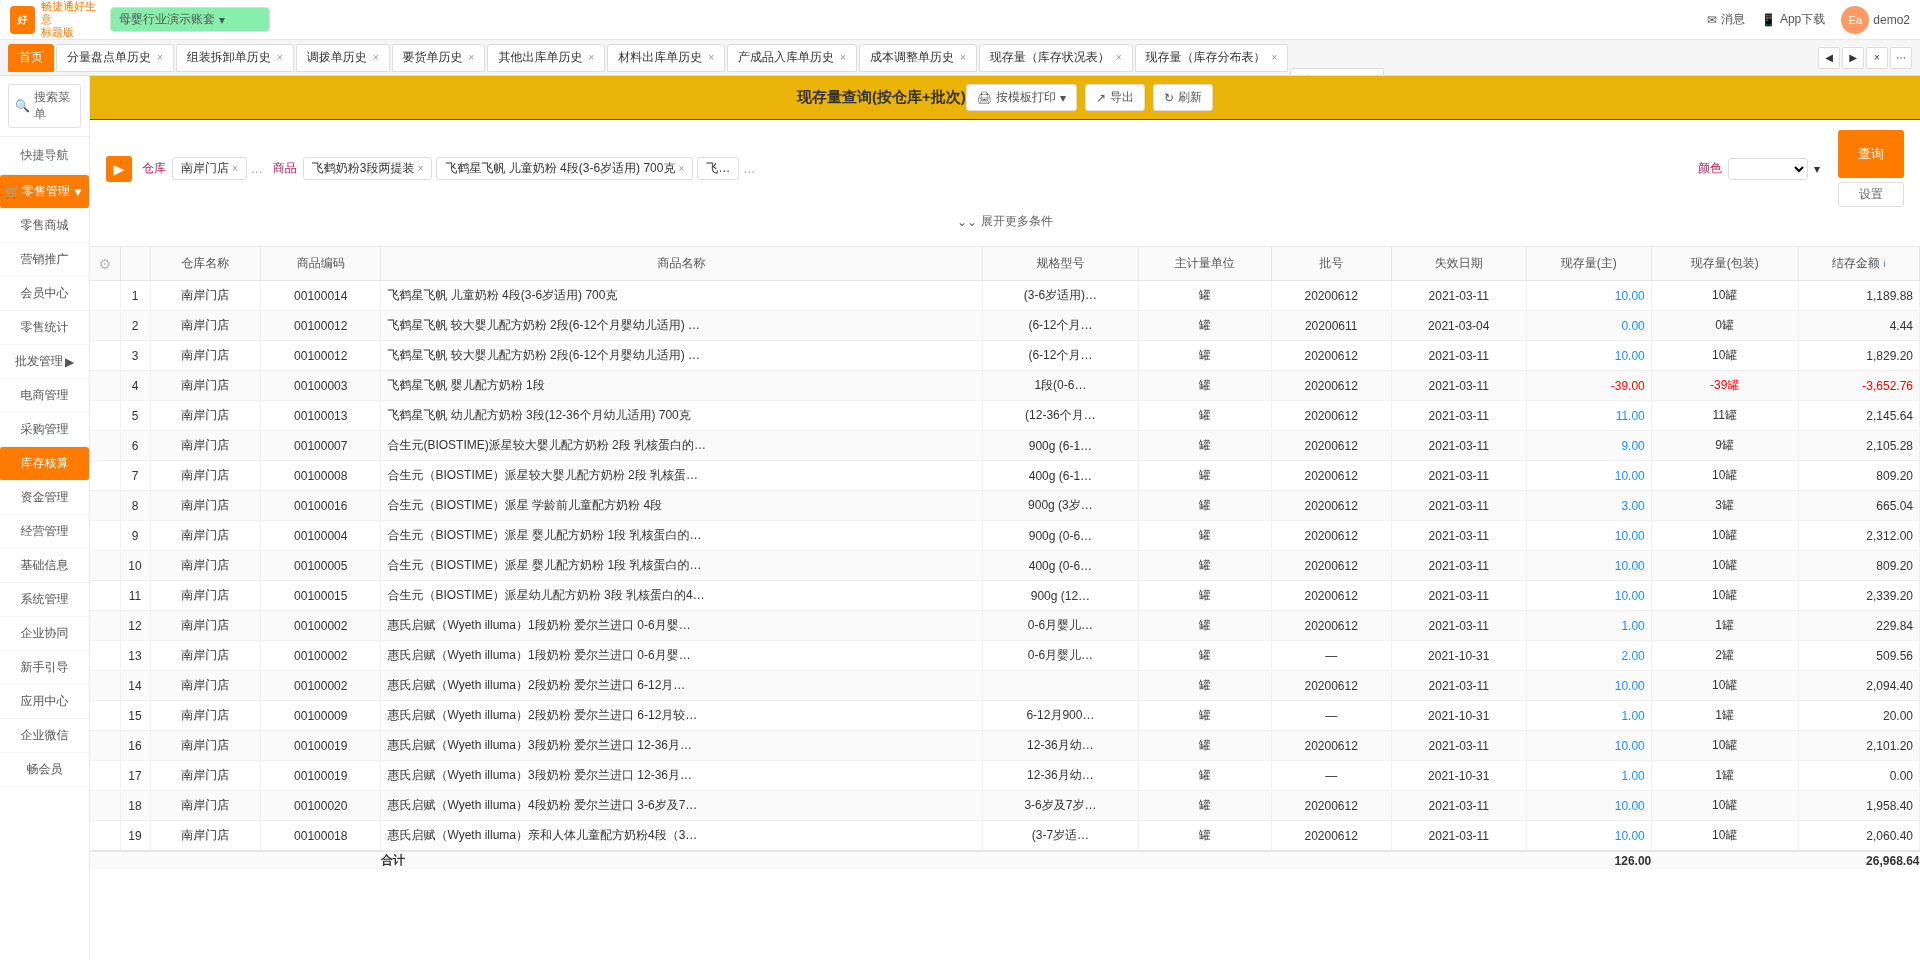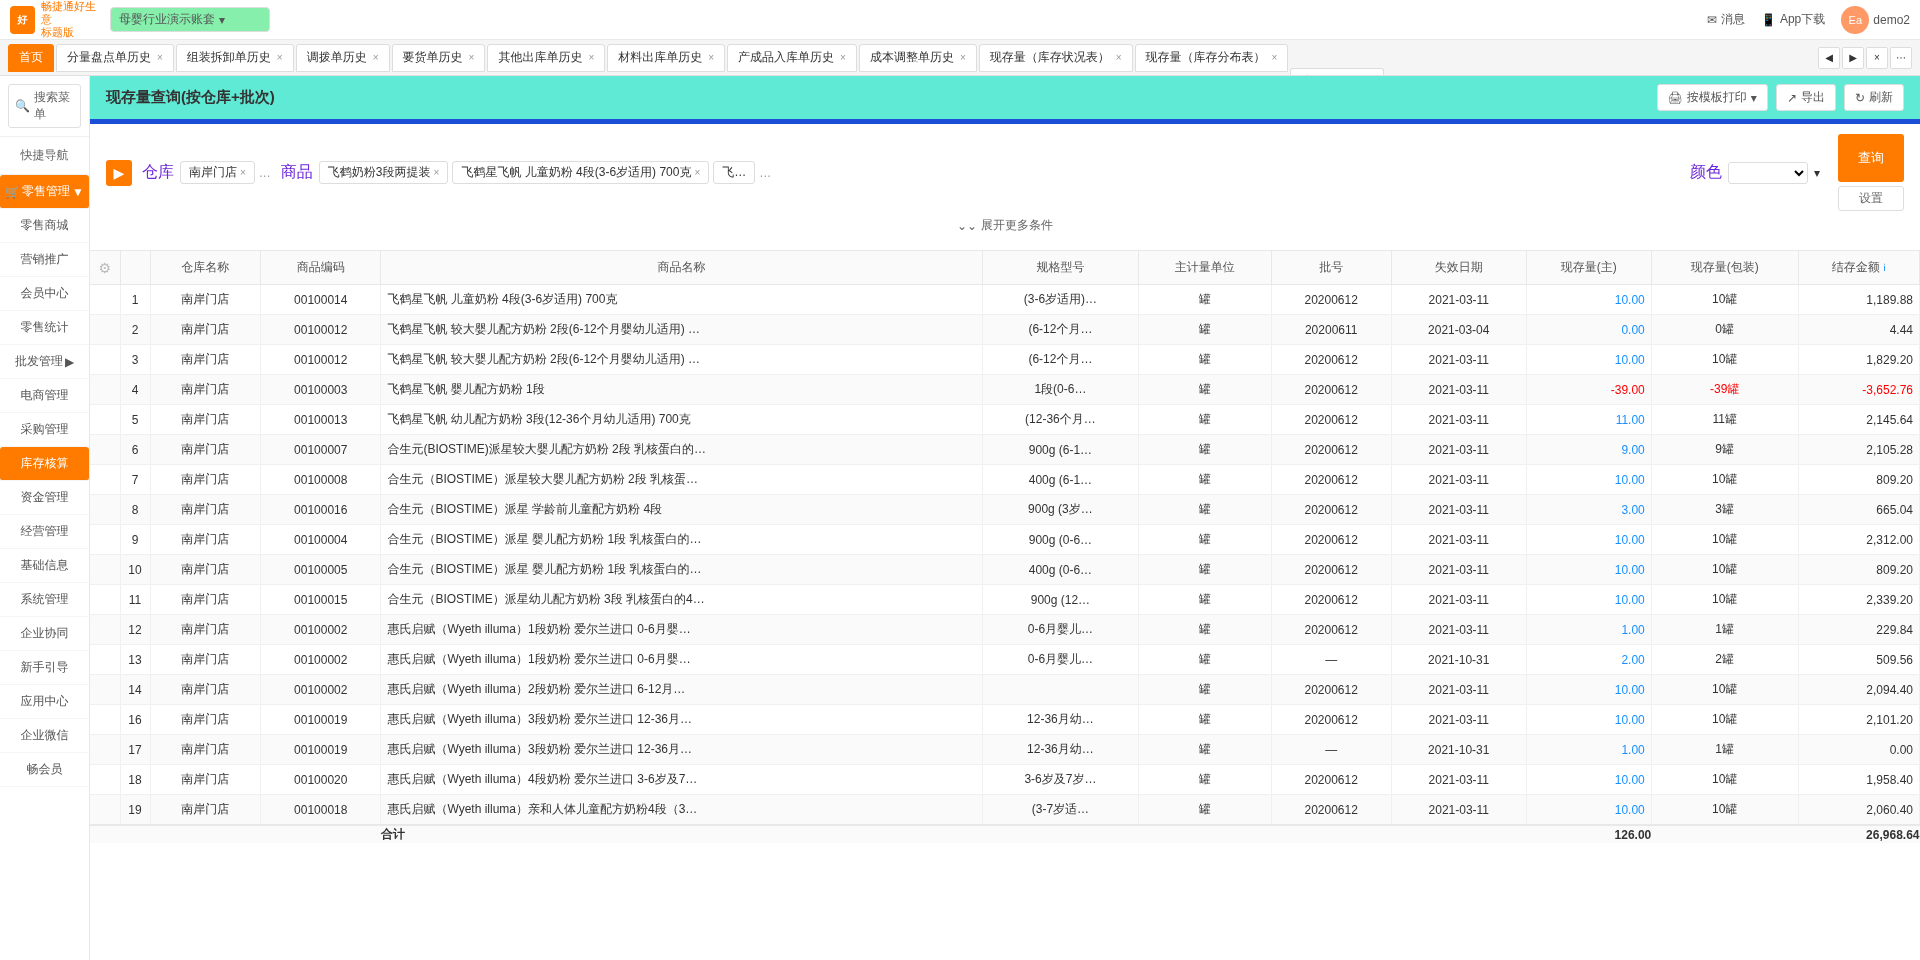--- a/index.html
+++ b/index.html
@@ -109,22 +109,22 @@
       display: flex; align-items: center; justify-content: center; gap: 2px;
     }
 
     
     .content-area {
       flex: 1; display: flex; flex-direction: column; overflow: hidden;
     }
 
     
     .page-header {
-      display: flex; align-items: center; justify-content: space-between;
-      padding: 8px 16px; background: #5eead4; border-bottom: 5px solid #1d4ed8;
+      display: flex; align-items: center; justify-content: center;
+      padding: 8px 16px; background: #eab308; border-bottom: 1px solid #1d4ed8;
     }
     .page-title {
       font-size: 15px; font-weight: bold; color: #333;
     }
     .header-actions {
       display: flex; align-items: center; gap: 8px;
     }
     .btn-print {
       display: flex; align-items: center; gap: 4px;
       padding: 4px 10px; border: 1px solid #ddd; border-radius: 3px;
@@ -150,21 +150,21 @@
     }
     .filter-expand-btn {
       display: flex; align-items: center; justify-content: center;
       width: 26px; height: 26px; background: #ff7b00;
       border-radius: 3px; cursor: pointer; color: #fff; font-size: 14px;
     }
     .filter-group {
       display: flex; align-items: center; gap: 6px;
     }
     .filter-label {
-      font-size: 16px; color: #6d28d9; white-space: nowrap;
+      font-size: 12px; color: #be185d; white-space: nowrap;
     }
     .filter-tags {
       display: flex; align-items: center; gap: 4px; flex-wrap: wrap;
     }
     .filter-tag {
       display: flex; align-items: center; gap: 3px;
       padding: 2px 8px; border: 1px solid #ddd; border-radius: 3px;
       background: #fff; font-size: 12px; color: #333;
     }
     .filter-tag .close { color: #999; cursor: pointer; font-size: 10px; }
@@ -699,20 +699,36 @@
     <td>20200612</td>
     <td>2021-03-11</td>
     <td class="text-right ">
       <span class="text-link">10.00</span>
     </td>
     <td class="">10罐</td>
     <td class="text-right ">2,094.40</td>
   </tr>
             <tr>
     <td></td>
+    <td>15</td>
+    <td>南岸门店</td>
+    <td>00100009</td>
+    <td class="text-left">惠氏启赋（Wyeth illuma）2段奶粉 爱尔兰进口 6-12月较…</td>
+    <td>6-12月900…</td>
+    <td>罐</td>
+    <td>—</td>
+    <td>2021-10-31</td>
+    <td class="text-right ">
+      <span class="text-link">1.00</span>
+    </td>
+    <td class="">1罐</td>
+    <td class="text-right ">20.00</td>
+  </tr>
+            <tr>
+    <td></td>
     <td>16</td>
     <td>南岸门店</td>
     <td>00100019</td>
     <td class="text-left">惠氏启赋（Wyeth illuma）3段奶粉 爱尔兰进口 12-36月…</td>
     <td>12-36月幼…</td>
     <td>罐</td>
     <td>20200612</td>
     <td>2021-03-11</td>
     <td class="text-right ">
       <span class="text-link">10.00</span>

